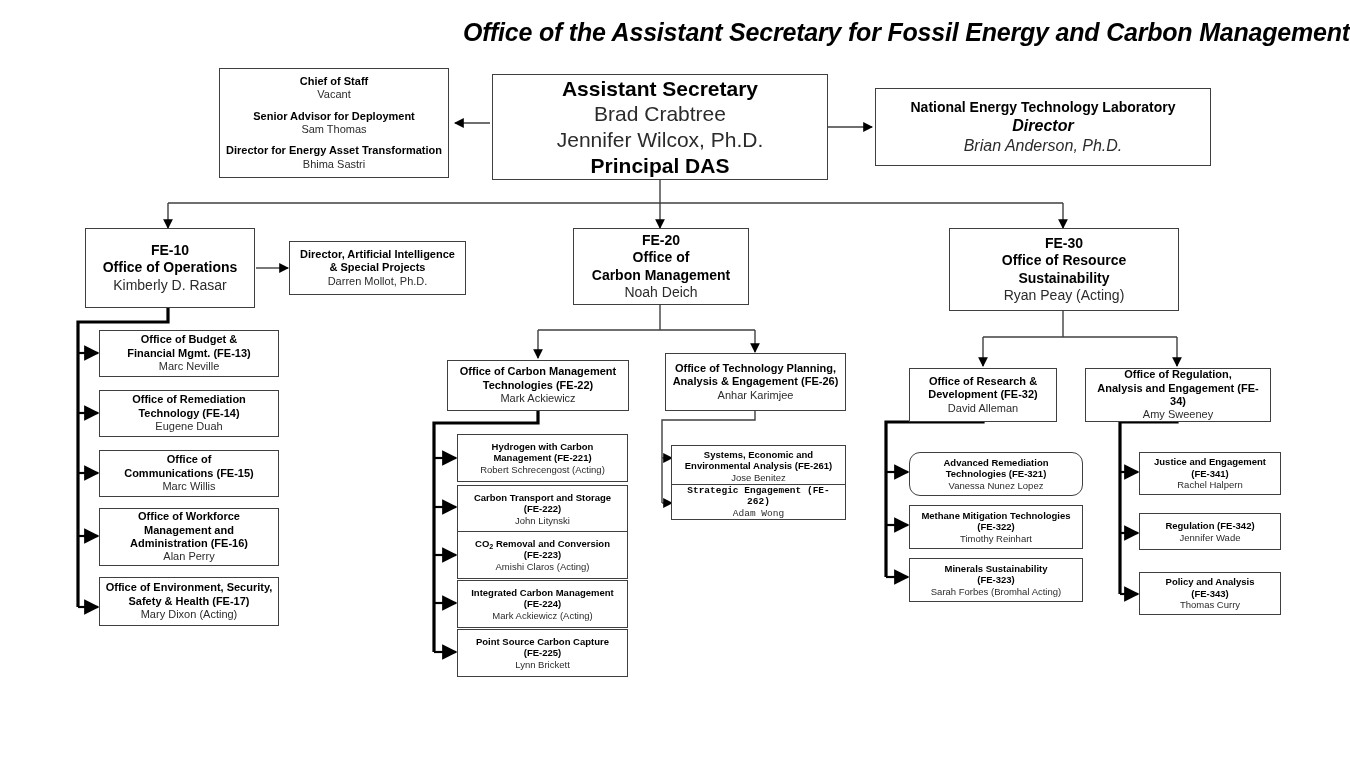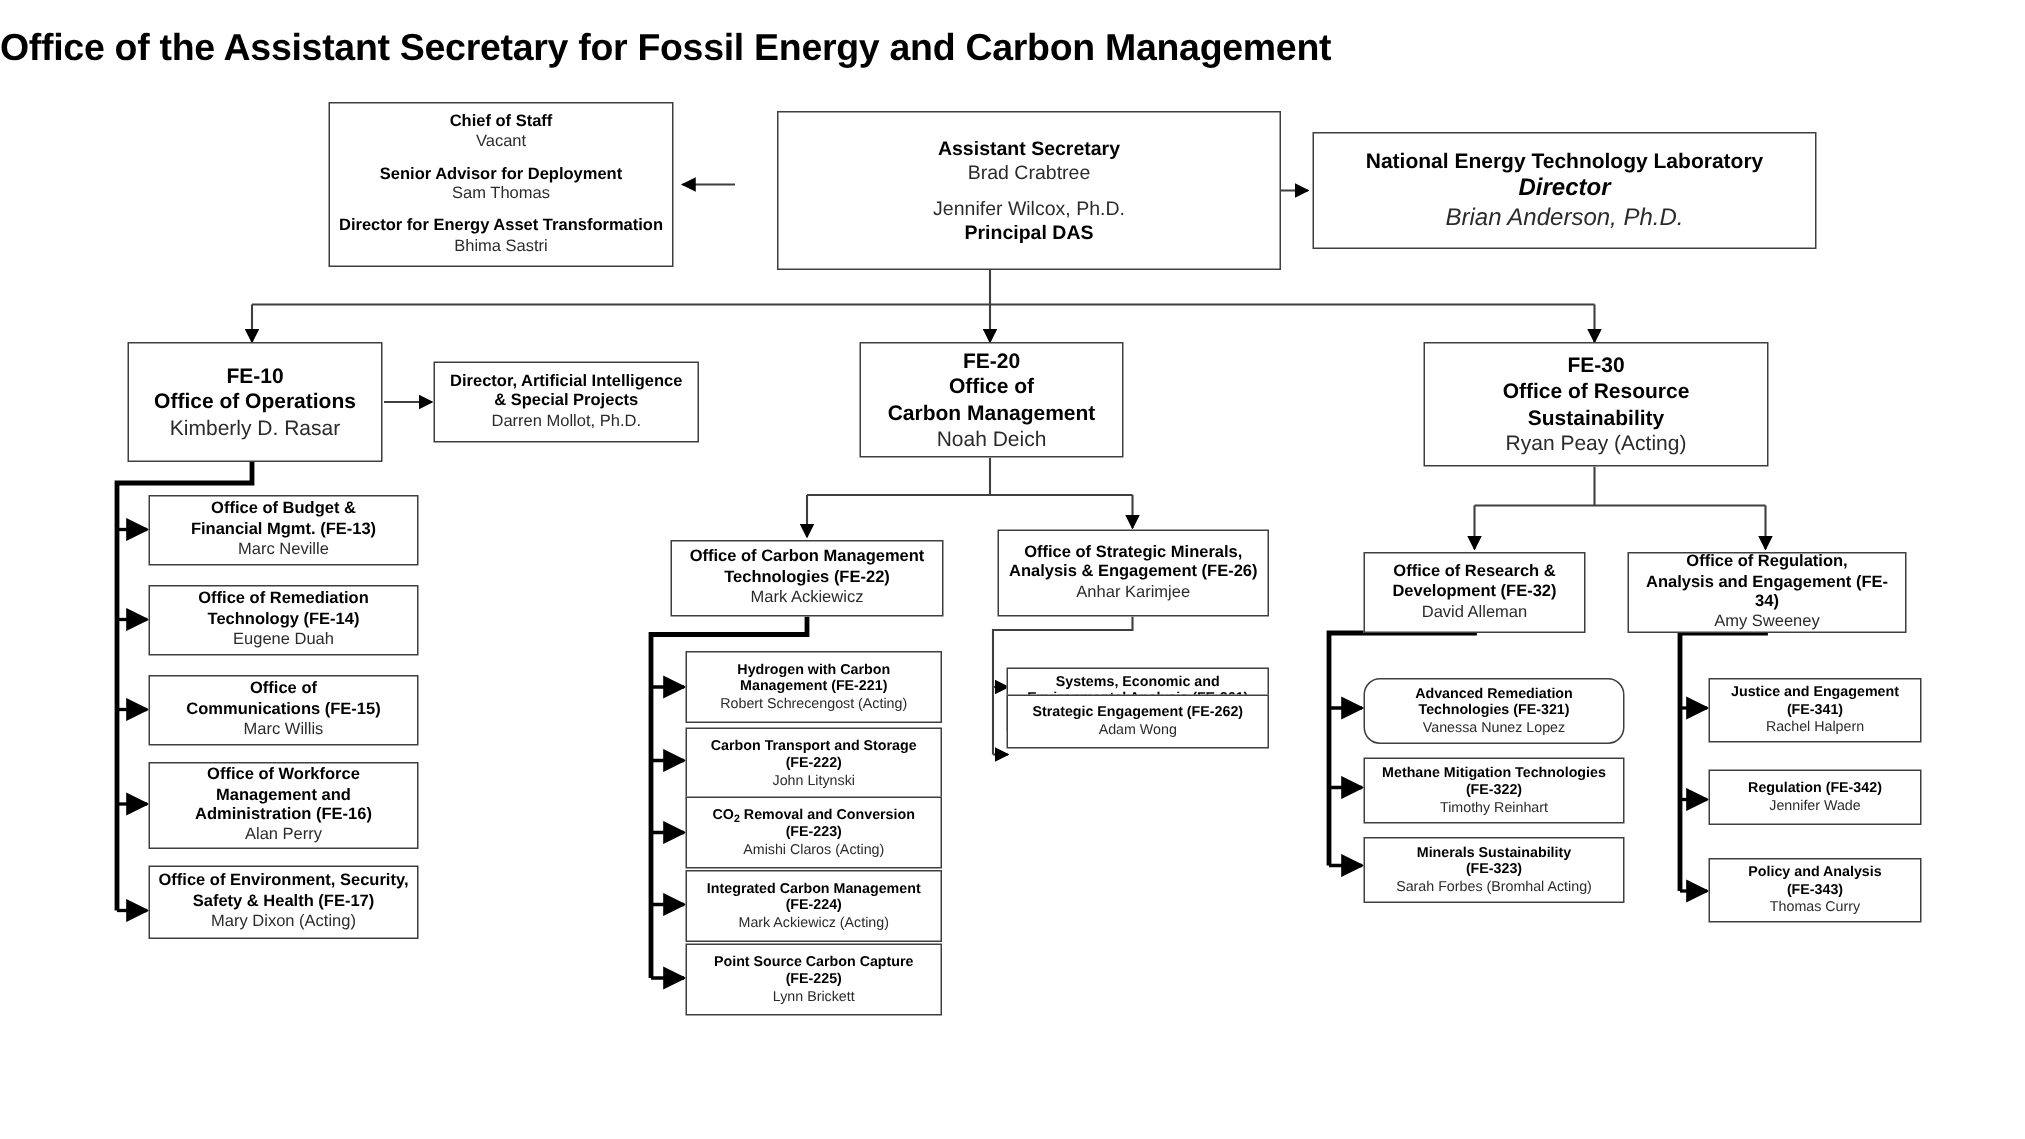--- a/index.html
+++ b/index.html
@@ -12,25 +12,26 @@
   #chart-root{
     position:relative;
     width:1350px;
     height:759px;
     overflow:hidden;
     background:#ffffff;
   }
   #page-title{
     position:absolute;
     left:0; top:18px; width:1350px;
-    text-align:left;
+    text-align:right;
     font-size:25px;
     font-weight:bold;
     letter-spacing:-0.2px;
     line-height:1.15;
+    font-style:italic;
   }
   #connectors{
     position:absolute;
     left:0; top:0;
     width:1350px; height:759px;
     pointer-events:none;
   }
   .node{
     position:absolute;
     box-sizing:border-box;
@@ -44,21 +45,21 @@
     padding:2px 4px;
     line-height:1.22;
     overflow:hidden;
   }
   .node .ln{display:block;width:100%;}
   .bold{font-weight:bold;}
   .reg{font-weight:normal;color:#2b2b2b;}
   .gap{height:8px;}
 
   
-  .t-xl{font-size:13px;margin-left:26px;}
+  .t-xl{font-size:21px;}
   .t-lg{font-size:14px;}
   .t-md{font-size:16px;font-style:italic;}
   .t-sm{font-size:11px;}
   .t-xs{font-size:9.5px;}
   sub{font-size:0.75em; vertical-align:baseline; position:relative; top:2px;}
 </style>
 </head>
 <body>
 
 <div id="chart-root">
@@ -219,21 +220,21 @@
     <span class="ln bold">Safety &amp; Health (FE-17)</span>
     <span class="ln reg">Mary Dixon (Acting)</span>
   </div>
 
   <div class="node t-sm" style="left:447px; top:360px; width:182px; height:51px;">
     <span class="ln bold">Office of Carbon Management</span>
     <span class="ln bold">Technologies (FE-22)</span>
     <span class="ln reg">Mark Ackiewicz</span>
   </div>
   <div class="node t-sm" style="left:665px; top:353px; width:181px; height:58px;">
-    <span class="ln bold">Office of Strategic Minerals,</span>
+    <span class="ln bold">Office of Technology Planning,</span>
     <span class="ln bold">Analysis &amp; Engagement (FE-26)</span>
     <span class="ln reg">Anhar Karimjee</span>
   </div>
 
   <div class="node t-xs" style="left:457px; top:434px; width:171px; height:48px;">
     <span class="ln bold">Hydrogen with Carbon</span>
     <span class="ln bold">Management (FE-221)</span>
     <span class="ln reg">Robert Schrecengost (Acting)</span>
   </div>
   <div class="node t-xs" style="left:457px; top:485px; width:171px; height:48px;">
@@ -255,21 +256,21 @@
     <span class="ln bold">Point Source Carbon Capture</span>
     <span class="ln bold">(FE-225)</span>
     <span class="ln reg">Lynn Brickett</span>
   </div>
 
   <div class="node t-xs" style="left:671px; top:445px; width:175px; height:42px;">
     <span class="ln bold">Systems, Economic and</span>
     <span class="ln bold">Environmental Analysis (FE-261)</span>
     <span class="ln reg">Jose Benitez</span>
   </div>
-  <div class="node t-xs" style="left:671px; top:463px; width:175px; height:36px;">
+  <div class="node t-xs" style="left:671px; top:484px; width:175px; height:36px;font-family:Liberation Mono, monospace;">
     <span class="ln bold">Strategic Engagement (FE-262)</span>
     <span class="ln reg">Adam Wong</span>
   </div>
 
   <div class="node t-sm" style="left:909px; top:368px; width:148px; height:54px;">
     <span class="ln bold">Office of Research &amp;</span>
     <span class="ln bold">Development (FE-32)</span>
     <span class="ln reg">David Alleman</span>
   </div>
   <div class="node t-sm" style="left:1085px; top:368px; width:186px; height:54px;">

